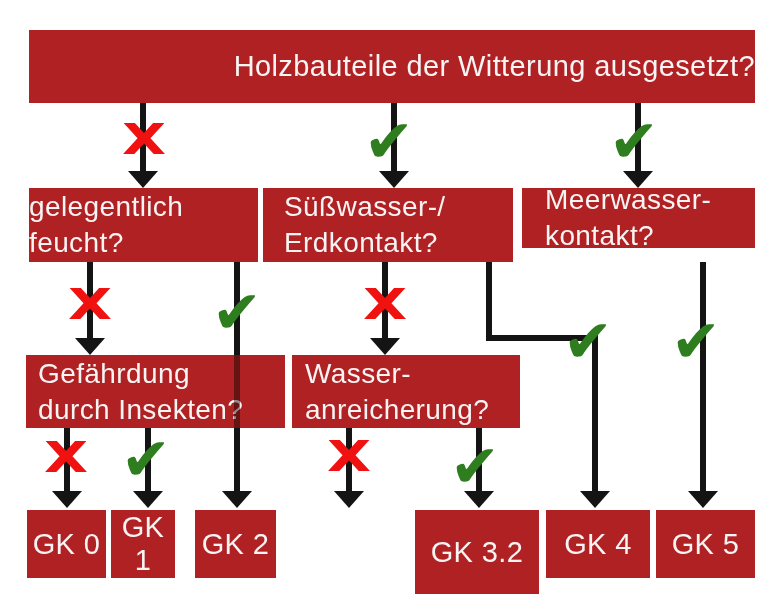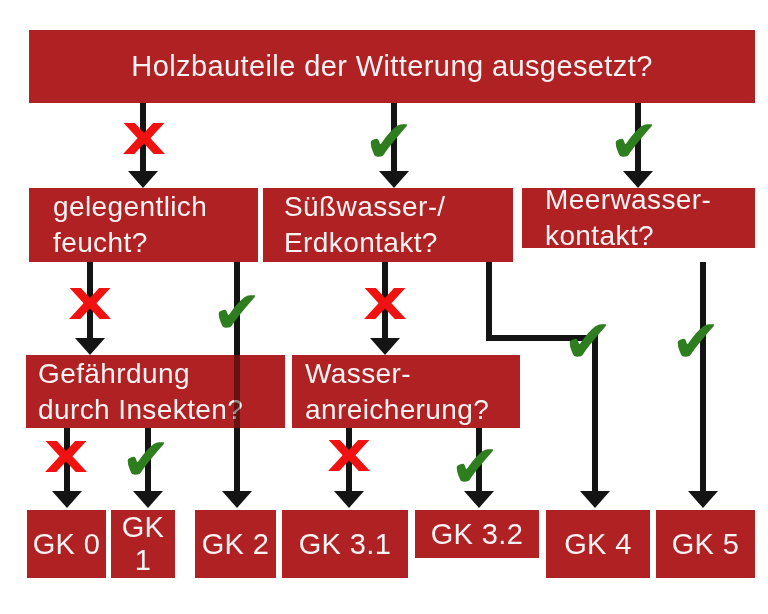--- a/index.html
+++ b/index.html
@@ -21,21 +21,21 @@
   
   .box{
     position:absolute;
     background:var(--box-red);
     color:var(--text-color);
     display:flex;flex-direction:column;justify-content:center;
     font-size:28px;
     letter-spacing:0.4px;
     z-index:2;
   }
-  .box.center{align-items:center;text-align:center;}
+  .box.center{align-items:flex-end;text-align:center;}
   .box.twoline span{display:block;line-height:36px;white-space:nowrap;}
   .box.title{font-size:29px;}
   .box.gk{font-size:29px;align-items:center;}
   
   .vline,.hline{position:absolute;background:var(--line-black);z-index:1;}
   .vline{width:6px;}
   .hline{height:6px;}
   .arrowhead{
     position:absolute;z-index:1;
     width:0;height:0;
@@ -104,21 +104,21 @@
   <div class="vline" style="left:346px;top:428px;height:64px"></div>
   <div class="arrowhead" style="left:334px;top:491px"></div>
 
   <div class="vline" style="left:476px;top:428px;height:64px"></div>
   <div class="arrowhead" style="left:464px;top:491px"></div>
 
   <div class="box center title" style="left:29px;top:30px;width:726px;height:73px">
     <span>Holzbauteile der Witterung ausgesetzt?</span>
   </div>
 
-  <div class="box twoline" style="left:29px;top:188px;width:229px;height:74px;padding-left:24px">
+  <div class="box twoline" style="left:29px;top:188px;width:229px;height:74px;">
     <span>gelegentlich</span>
     <span>feucht?</span>
   </div>
 
   <div class="box twoline" style="left:263px;top:188px;width:250px;height:74px;padding-left:21px">
     <span>Süßwasser-/</span>
     <span>Erdkontakt?</span>
   </div>
 
   <div class="box twoline" style="left:522px;top:188px;width:233px;height:60px;padding-left:23px">
@@ -140,24 +140,21 @@
 
   <div class="box center gk" style="left:27px;top:510px;width:79px;height:68px">
     <span>GK 0</span>
   </div>
   <div class="box center gk" style="left:111px;top:510px;width:64px;height:68px">
     <span>GK 1</span>
   </div>
   <div class="box center gk" style="left:195px;top:510px;width:81px;height:68px">
     <span>GK 2</span>
   </div>
-  <div class="box center gk" style="left:282px;top:510px;width:126px;height:68px">
-    <span>GK 3.1</span>
-  </div>
-  <div class="box center gk" style="left:415px;top:510px;width:124px;height:48px">
+  <div class="box center gk" style="left:415px;top:510px;width:124px;height:84px">
     <span>GK 3.2</span>
   </div>
   <div class="box center gk" style="left:546px;top:510px;width:104px;height:68px">
     <span>GK 4</span>
   </div>
   <div class="box center gk" style="left:656px;top:510px;width:99px;height:68px">
     <span>GK 5</span>
   </div>
 
   <span class="mark x" style="left:144px;top:140px">X</span>

